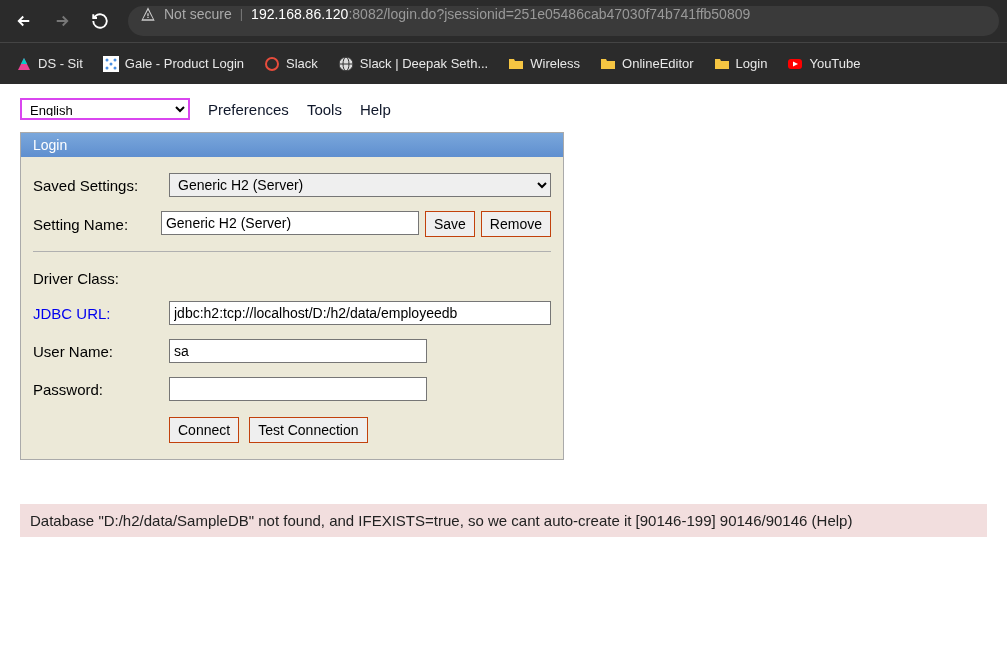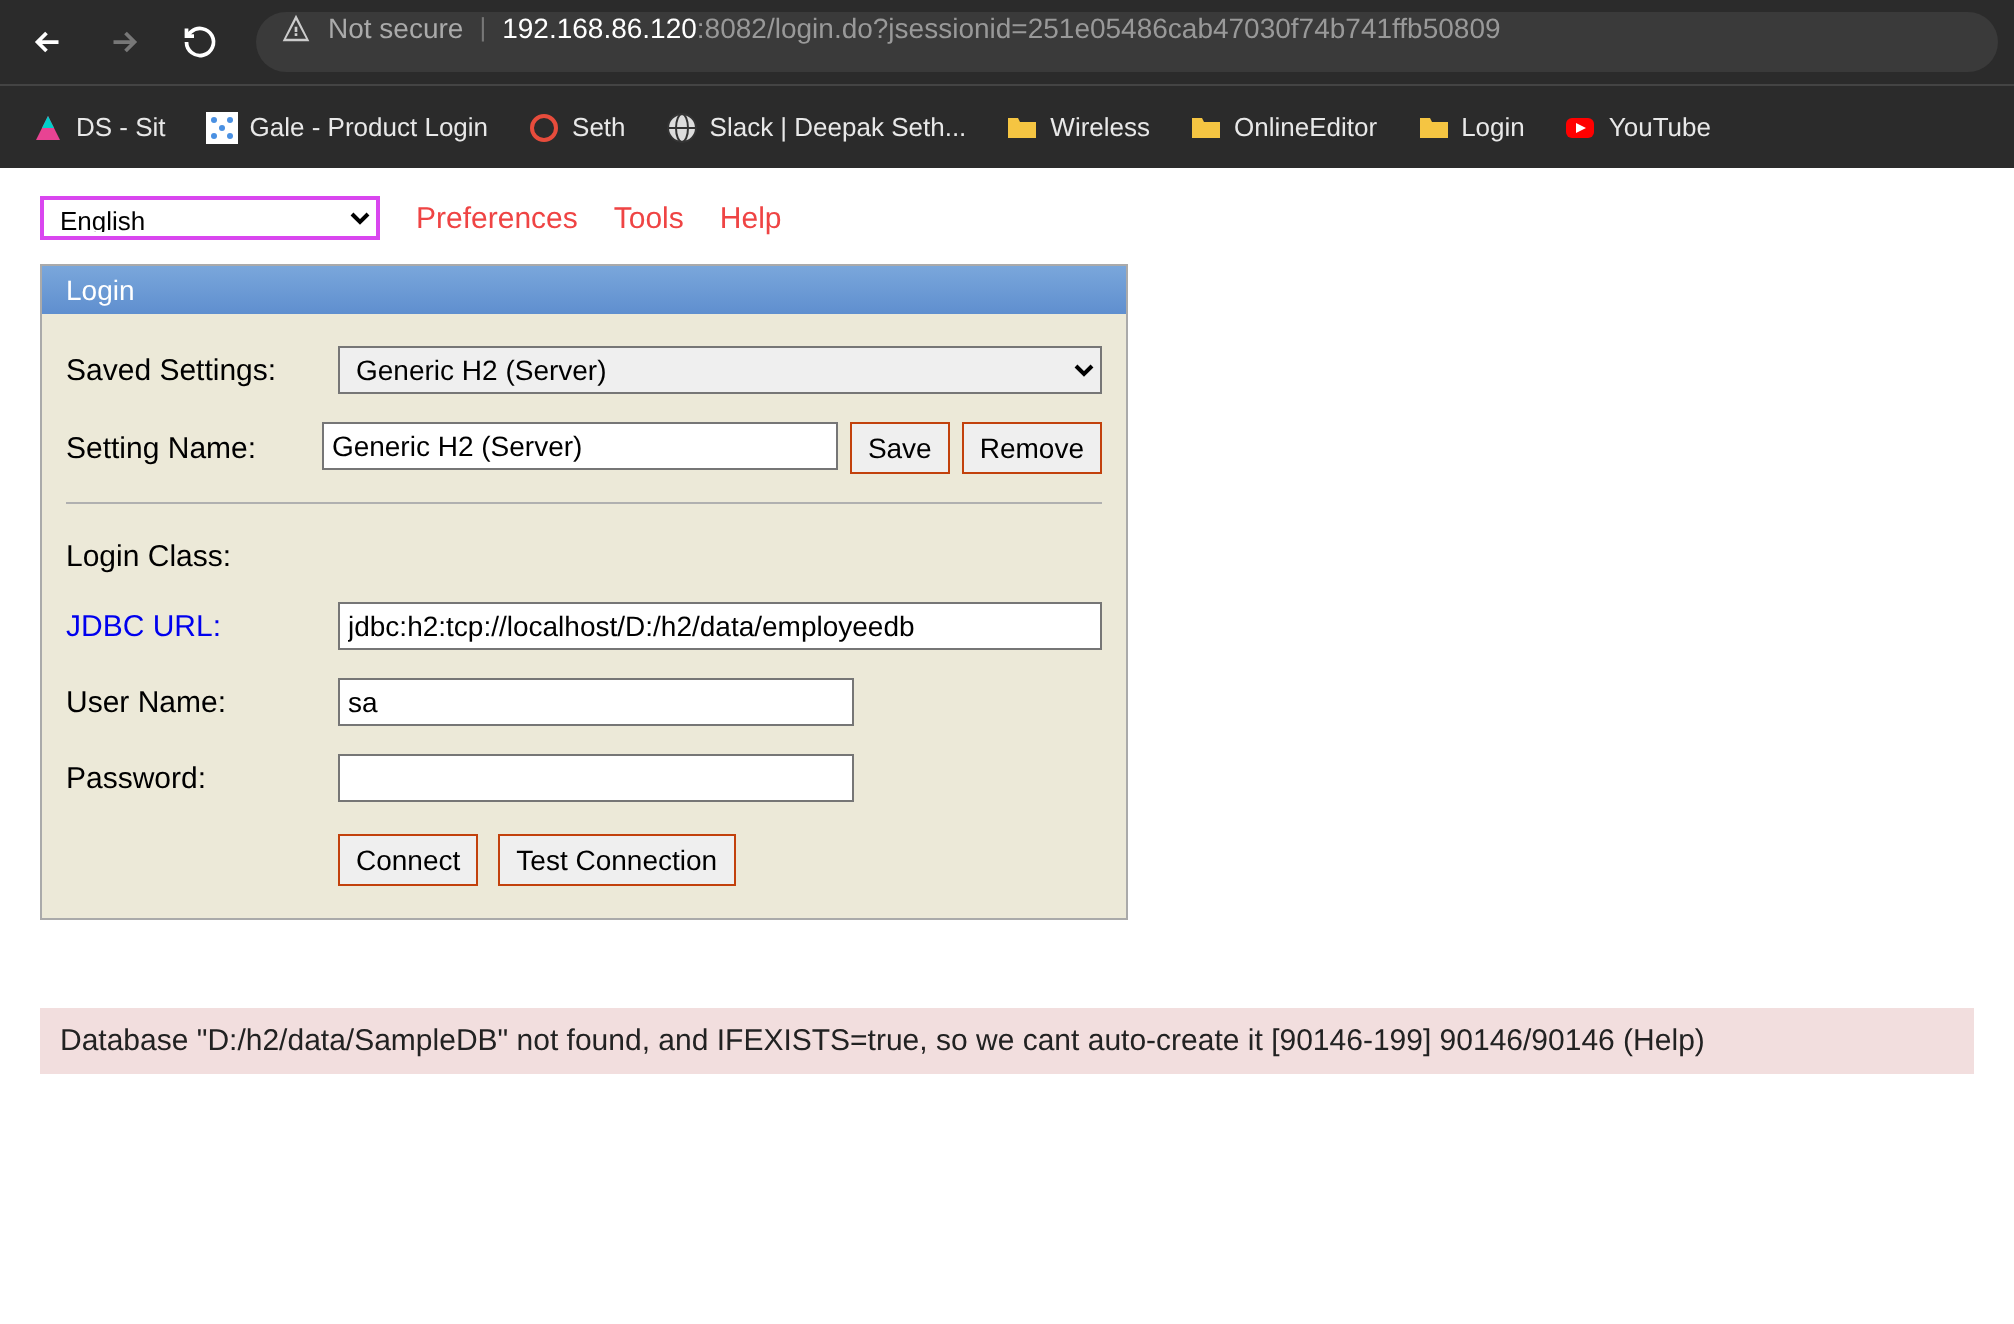--- a/index.html
+++ b/index.html
@@ -17,21 +17,21 @@
     .url-port, .url-path { color: #999; }
     
     .bookmarks-bar { display: flex; align-items: center; height: 42px; padding: 0 8px; gap: 4px; border-top: 1px solid #444; }
     .bookmark { display: flex; align-items: center; gap: 6px; color: #e8e8e8; font-size: 13px; padding: 4px 8px; border-radius: 4px; cursor: pointer; white-space: nowrap; }
     .bookmark-icon { width: 16px; height: 16px; display: flex; align-items: center; justify-content: center; }
     
     
     .page { padding: 14px 20px; background: #fff; }
     .top-row { display: flex; align-items: center; gap: 18px; margin-bottom: 12px; }
     .lang-select { font-size: 13px; padding: 2px 4px; width: 170px; height: 22px; border: 2px solid #d946ef; background: #fff; }
-    .top-link { color: #ef4444; text-decoration: none; font-size: 15px; cursor: pointer; }
+    .top-link { color: #0f172a; text-decoration: none; font-size: 15px; cursor: pointer; }
     
     .login-panel { width: 544px; border: 1px solid #aaa; }
     .login-header { background: linear-gradient(to bottom, #7aa7db, #5f8fcf); color: #fff; padding: 4px 12px; font-size: 14px; }
     .login-body { background: #ece9d8; padding: 16px 12px 16px 12px; }
     .form-row { display: flex; align-items: center; margin-bottom: 14px; }
     .form-label { width: 136px; font-size: 15px; color: #000; }
     .form-label.link { color: #0000ee; }
     .form-select { flex: 1; font-size: 14px; padding: 2px 4px; border: 1px solid #767676; height: 24px; background: #efefef; }
     .form-input { font-size: 14px; padding: 2px 4px; border: 1px solid #767676; height: 24px; background: #fff; }
     .form-input.wide { width: 382px; }
@@ -103,21 +103,21 @@
           </svg>
       </span>
       <span>Gale - Product Login</span>
     </div>
     <div class="bookmark">
       <span class="bookmark-icon">
         <svg width="16" height="16" viewBox="0 0 16 16">
             <circle cx="8" cy="8" r="6" fill="none" stroke="#e74c3c" stroke-width="2"></circle>
           </svg>
       </span>
-      <span>Seth</span>
+      <span>Slack</span>
     </div>
     <div class="bookmark">
       <span class="bookmark-icon">
         <svg width="16" height="16" viewBox="0 0 16 16">
             <circle cx="8" cy="8" r="7" fill="#ddd"></circle>
             <ellipse cx="8" cy="8" rx="3" ry="7" fill="none" stroke="#333" stroke-width="1"></ellipse>
             <line x1="1" y1="8" x2="15" y2="8" stroke="#333" stroke-width="1"></line>
             <circle cx="8" cy="8" r="7" fill="none" stroke="#333" stroke-width="1"></circle>
           </svg>
       </span>
@@ -185,21 +185,21 @@
         <div class="btn-row">
           <input class="form-input mid" value="Generic H2 (Server)" style="">
           <button class="btn">Save</button>
           <button class="btn">Remove</button>
         </div>
       </div>
 
       <hr class="hr">
 
       <div class="form-row">
-        <span class="form-label">Login Class:</span>
+        <span class="form-label">Driver Class:</span>
       </div>
 
       <div class="form-row">
         <span class="form-label link">JDBC URL:</span>
         <input class="form-input wide" value="jdbc:h2:tcp://localhost/D:/h2/data/employeedb" style="">
       </div>
 
       <div class="form-row">
         <span class="form-label">User Name:</span>
         <input class="form-input mid" value="sa" style="">

